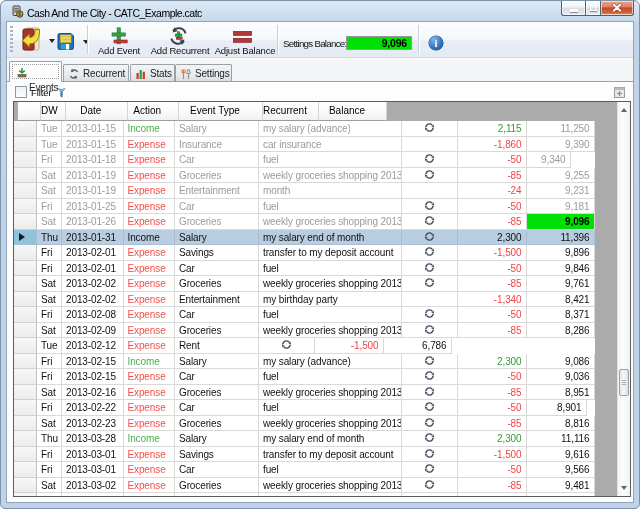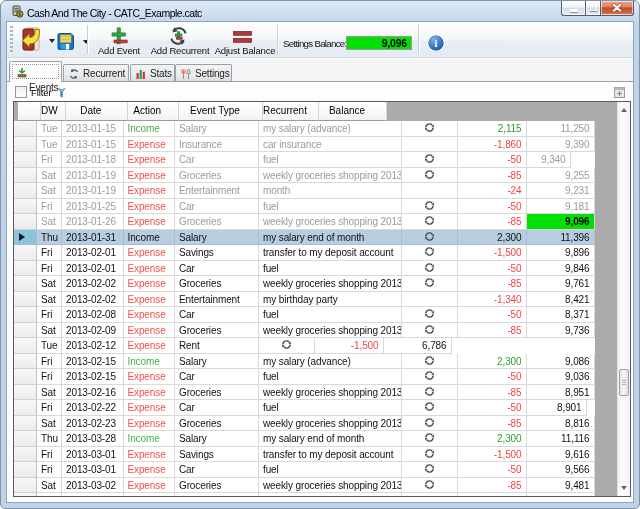--- a/index.html
+++ b/index.html
@@ -425,21 +425,21 @@
               <div class="c k" style="width:84px">Groceries</div>
               <div class="c k" style="width:143px">weekly groceries shopping 2013</div>
               <div class="c rec" style="width:56px"><svg width="11" height="11" viewBox="0 0 11 11" style="vertical-align:middle">
                   <g transform="rotate(20 5.5 5.5)">
                     <circle cx="5.5" cy="5.5" r="3.6" fill="none" stroke="#3f4e5e" stroke-width="1.5" pathLength="24" stroke-dasharray="9.2 2.8" stroke-dashoffset="1.2"></circle>
                     <path d="M 8.2 1.2 L 9.9 3.9 L 7.0 4.0 Z" fill="#3f4e5e"></path>
                     <path d="M 2.8 9.8 L 1.1 7.1 L 4.0 7.0 Z" fill="#3f4e5e"></path>
                   </g>
                 </svg></div>
               <div class="c r neg" style="width:68.5px">-85</div>
-              <div class="c r k" style="width:68px">9,736</div>
+              <div class="c r k" style="width:68px">8,286</div>
             </div>
 <div class="row">
               <div class="c rh"></div>
               <div class="c k" style="width:25px">Tue</div>
               <div class="c k" style="width:61.5px">2013-02-12</div>
               <div class="c exp" style="width:51.5px">Expense</div>
               <div class="c k" style="width:84px">Rent</div>
               <div class="c rec" style="width:56px"><svg width="11" height="11" viewBox="0 0 11 11" style="vertical-align:middle">
                   <g transform="rotate(20 5.5 5.5)">
                     <circle cx="5.5" cy="5.5" r="3.6" fill="none" stroke="#3f4e5e" stroke-width="1.5" pathLength="24" stroke-dasharray="9.2 2.8" stroke-dashoffset="1.2"></circle>

